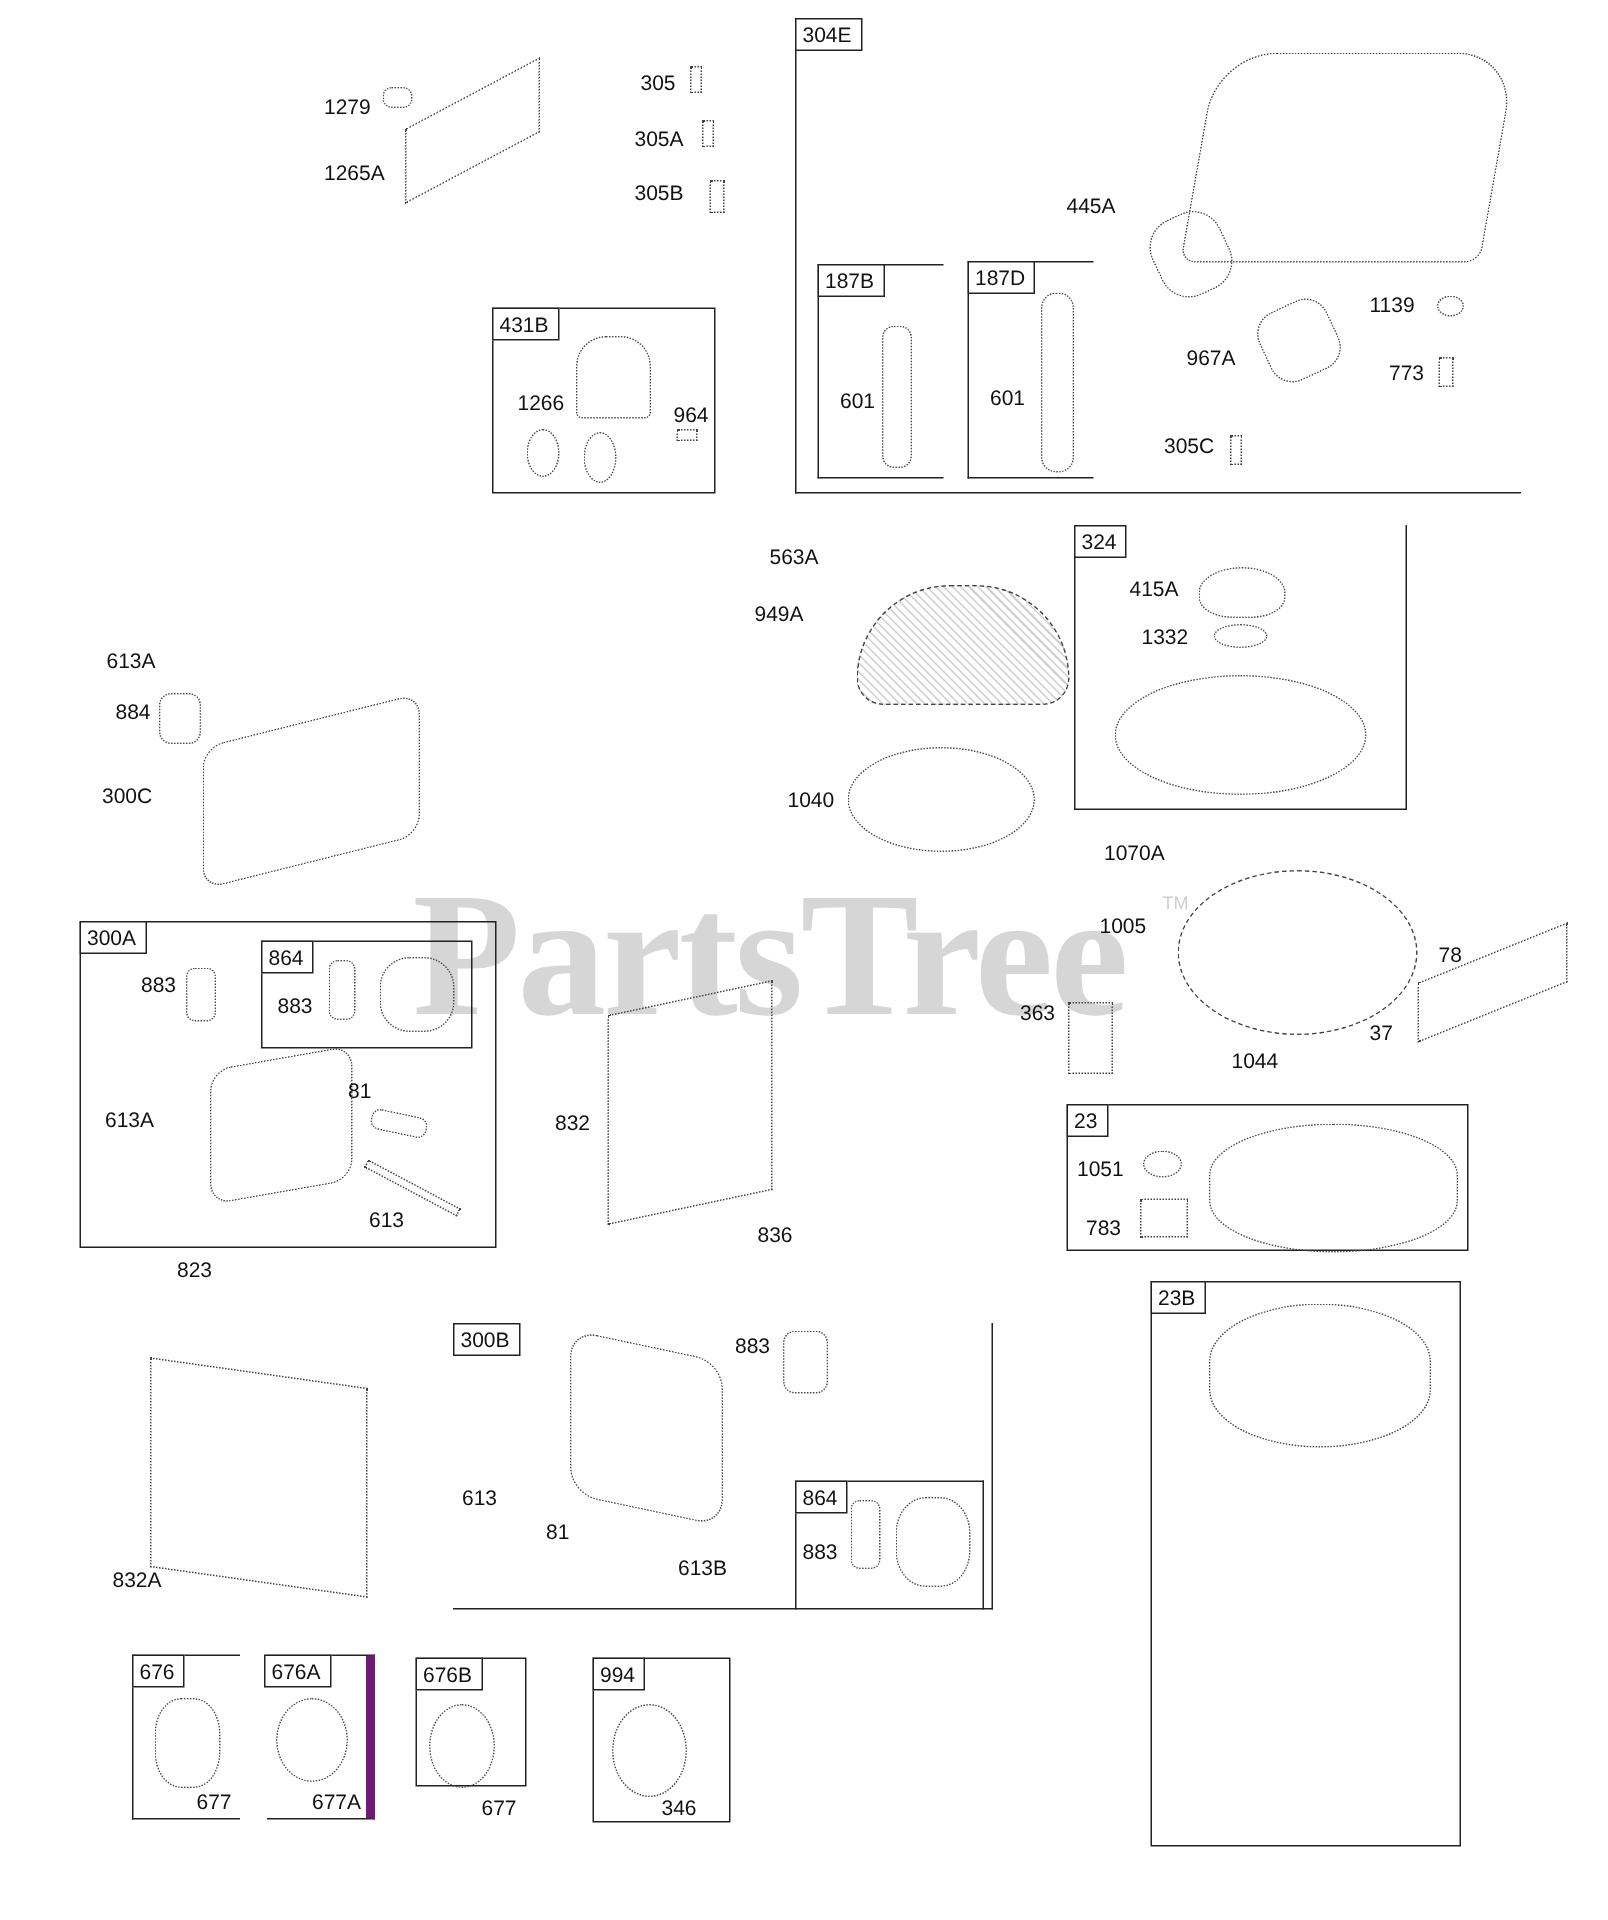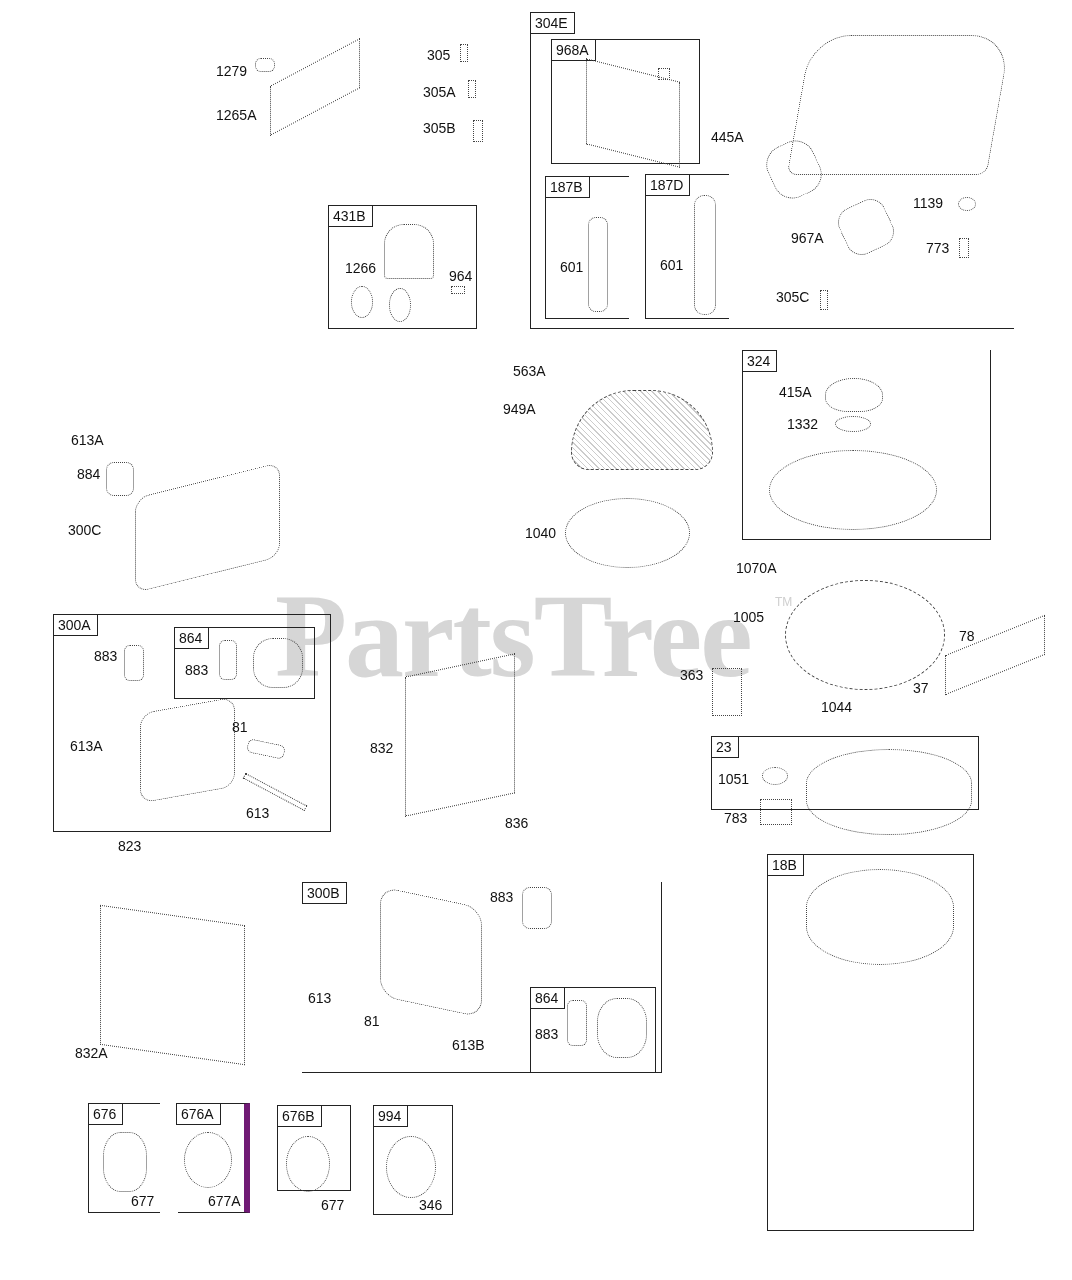--- a/index.html
+++ b/index.html
@@ -38,25 +38,20 @@
   <div class="lbl" style="left:16px;top:54px">1266</div>
   <div class="lbl" style="left:120px;top:62px">964</div>
   <div class="part" style="left:55px;top:18px;width:50px;height:55px;border-radius:20px 20px 4px 4px"></div>
   <div class="part" style="left:22px;top:80px;width:22px;height:32px;border-radius:50%"></div>
   <div class="part" style="left:60px;top:82px;width:22px;height:34px;border-radius:50%"></div>
   <div class="part" style="left:122px;top:80px;width:14px;height:8px"></div>
 </div>
 
 <div class="box" style="left:530px;top:12px;width:484px;height:317px;border-right:none;border-top:none">
   <div class="tag" style="top:0">304E</div>
-  <div class="box" style="left:20px;top:27px;width:149px;height:125px">
-    <div class="tag">968A</div>
-    <div class="part" style="left:34px;top:30px;width:94px;height:86px;transform:skewY(14deg)"></div>
-    <div class="part" style="left:106px;top:28px;width:12px;height:12px"></div>
-  </div>
   <div class="box box-open-right" style="left:14px;top:164px;width:84px;height:143px">
     <div class="tag">187B</div>
     <div class="lbl" style="left:14px;top:82px">601</div>
     <div class="part" style="left:42px;top:40px;width:20px;height:95px;border-radius:8px"></div>
   </div>
   <div class="box box-open-right" style="left:114px;top:162px;width:84px;height:145px">
     <div class="tag">187D</div>
     <div class="lbl" style="left:14px;top:82px">601</div>
     <div class="part" style="left:48px;top:20px;width:22px;height:120px;border-radius:10px"></div>
   </div>
@@ -72,21 +67,21 @@
   <div class="lbl" style="left:245px;top:277px">305C</div>
   <div class="part" style="left:289px;top:278px;width:8px;height:20px"></div>
 </div>
 
 <div class="lbl" style="left:513px;top:363px">563A</div>
 <div class="lbl" style="left:503px;top:401px">949A</div>
 <div class="part" style="left:571px;top:390px;width:142px;height:80px;border-radius:70px 70px 20px 20px;border-style:dashed;background:repeating-linear-gradient(45deg,#fff 0 3px,#ccc 3px 4px)"></div>
 <div class="lbl" style="left:525px;top:525px">1040</div>
 <div class="part" style="left:565px;top:498px;width:125px;height:70px;border-radius:50%"></div>
 
-<div class="box" style="left:742px;top:350px;width:249px;height:190px;border-top:none">
+<div class="box" style="left:716px;top:350px;width:222px;height:190px;border-top:none">
   <div class="tag" style="top:0">324</div>
   <div class="lbl" style="left:36px;top:34px">415A</div>
   <div class="part" style="left:82px;top:28px;width:58px;height:34px;border-radius:50% 50% 40% 40%"></div>
   <div class="lbl" style="left:44px;top:66px">1332</div>
   <div class="part" style="left:92px;top:66px;width:36px;height:16px;border-radius:50%"></div>
   <div class="part" style="left:26px;top:100px;width:168px;height:80px;border-radius:50%"></div>
 </div>
 
 <div class="lbl" style="left:71px;top:432px">613A</div>
 <div class="lbl" style="left:77px;top:466px">884</div>
@@ -120,31 +115,31 @@
 <div class="lbl" style="left:736px;top:560px">1070A</div>
 <div class="lbl" style="left:733px;top:609px">1005</div>
 <div class="part" style="left:785px;top:580px;width:160px;height:110px;border-radius:50%;border-style:dashed"></div>
 <div class="lbl" style="left:959px;top:628px">78</div>
 <div class="lbl" style="left:680px;top:667px">363</div>
 <div class="part" style="left:712px;top:668px;width:30px;height:48px"></div>
 <div class="lbl" style="left:913px;top:680px">37</div>
 <div class="part" style="left:945px;top:635px;width:100px;height:40px;transform:skewY(-22deg)"></div>
 <div class="lbl" style="left:821px;top:699px">1044</div>
 
-<div class="box" style="left:711px;top:736px;width:268px;height:74px">
+<div class="box" style="left:711px;top:736px;width:268px;height:98px">
   <div class="tag">23</div>
   <div class="lbl" style="left:6px;top:34px">1051</div>
   <div class="lbl" style="left:12px;top:73px">783</div>
   <div class="part" style="left:50px;top:30px;width:26px;height:18px;border-radius:50%"></div>
   <div class="part" style="left:48px;top:62px;width:32px;height:26px"></div>
   <div class="part" style="left:94px;top:12px;width:166px;height:86px;border-radius:50%/40%"></div>
 </div>
 
 <div class="box" style="left:767px;top:854px;width:207px;height:377px">
-  <div class="tag">18B</div>
+  <div class="tag">23B</div>
   <div class="part" style="left:38px;top:14px;width:148px;height:96px;border-radius:50%/40%"></div>
 </div>
 
 <div class="part" style="left:100px;top:915px;width:145px;height:140px;transform:skewY(8deg)"></div>
 <div class="lbl" style="left:75px;top:1045px">832A</div>
 
 <div class="box" style="left:302px;top:882px;width:360px;height:191px;border-top:none;border-left:none">
   <div class="tag" style="left:0;top:0">300B</div>
   <div class="lbl" style="left:188px;top:7px">883</div>
   <div class="part" style="left:220px;top:5px;width:30px;height:42px;border-radius:8px"></div>
@@ -168,17 +163,17 @@
 <div class="box" style="left:178px;top:1103px;width:72px;height:110px;border-left:none;border-right:6px solid #701a75">
   <div class="tag" style="left:-2px">676A</div>
   <div class="lbl" style="left:30px;top:89px">677A</div>
   <div class="part" style="left:6px;top:28px;width:48px;height:56px;border-radius:50%"></div>
 </div>
 <div class="box" style="left:277px;top:1105px;width:74px;height:86px">
   <div class="tag">676B</div>
   <div class="lbl" style="left:43px;top:91px">677</div>
   <div class="part" style="left:8px;top:30px;width:44px;height:56px;border-radius:50%"></div>
 </div>
-<div class="box" style="left:373px;top:1105px;width:80px;height:110px">
+<div class="box" style="left:395px;top:1105px;width:92px;height:110px">
   <div class="tag">994</div>
   <div class="lbl" style="left:45px;top:91px">346</div>
   <div class="part" style="left:12px;top:30px;width:50px;height:62px;border-radius:50%"></div>
 </div>
 
 </body></html>

